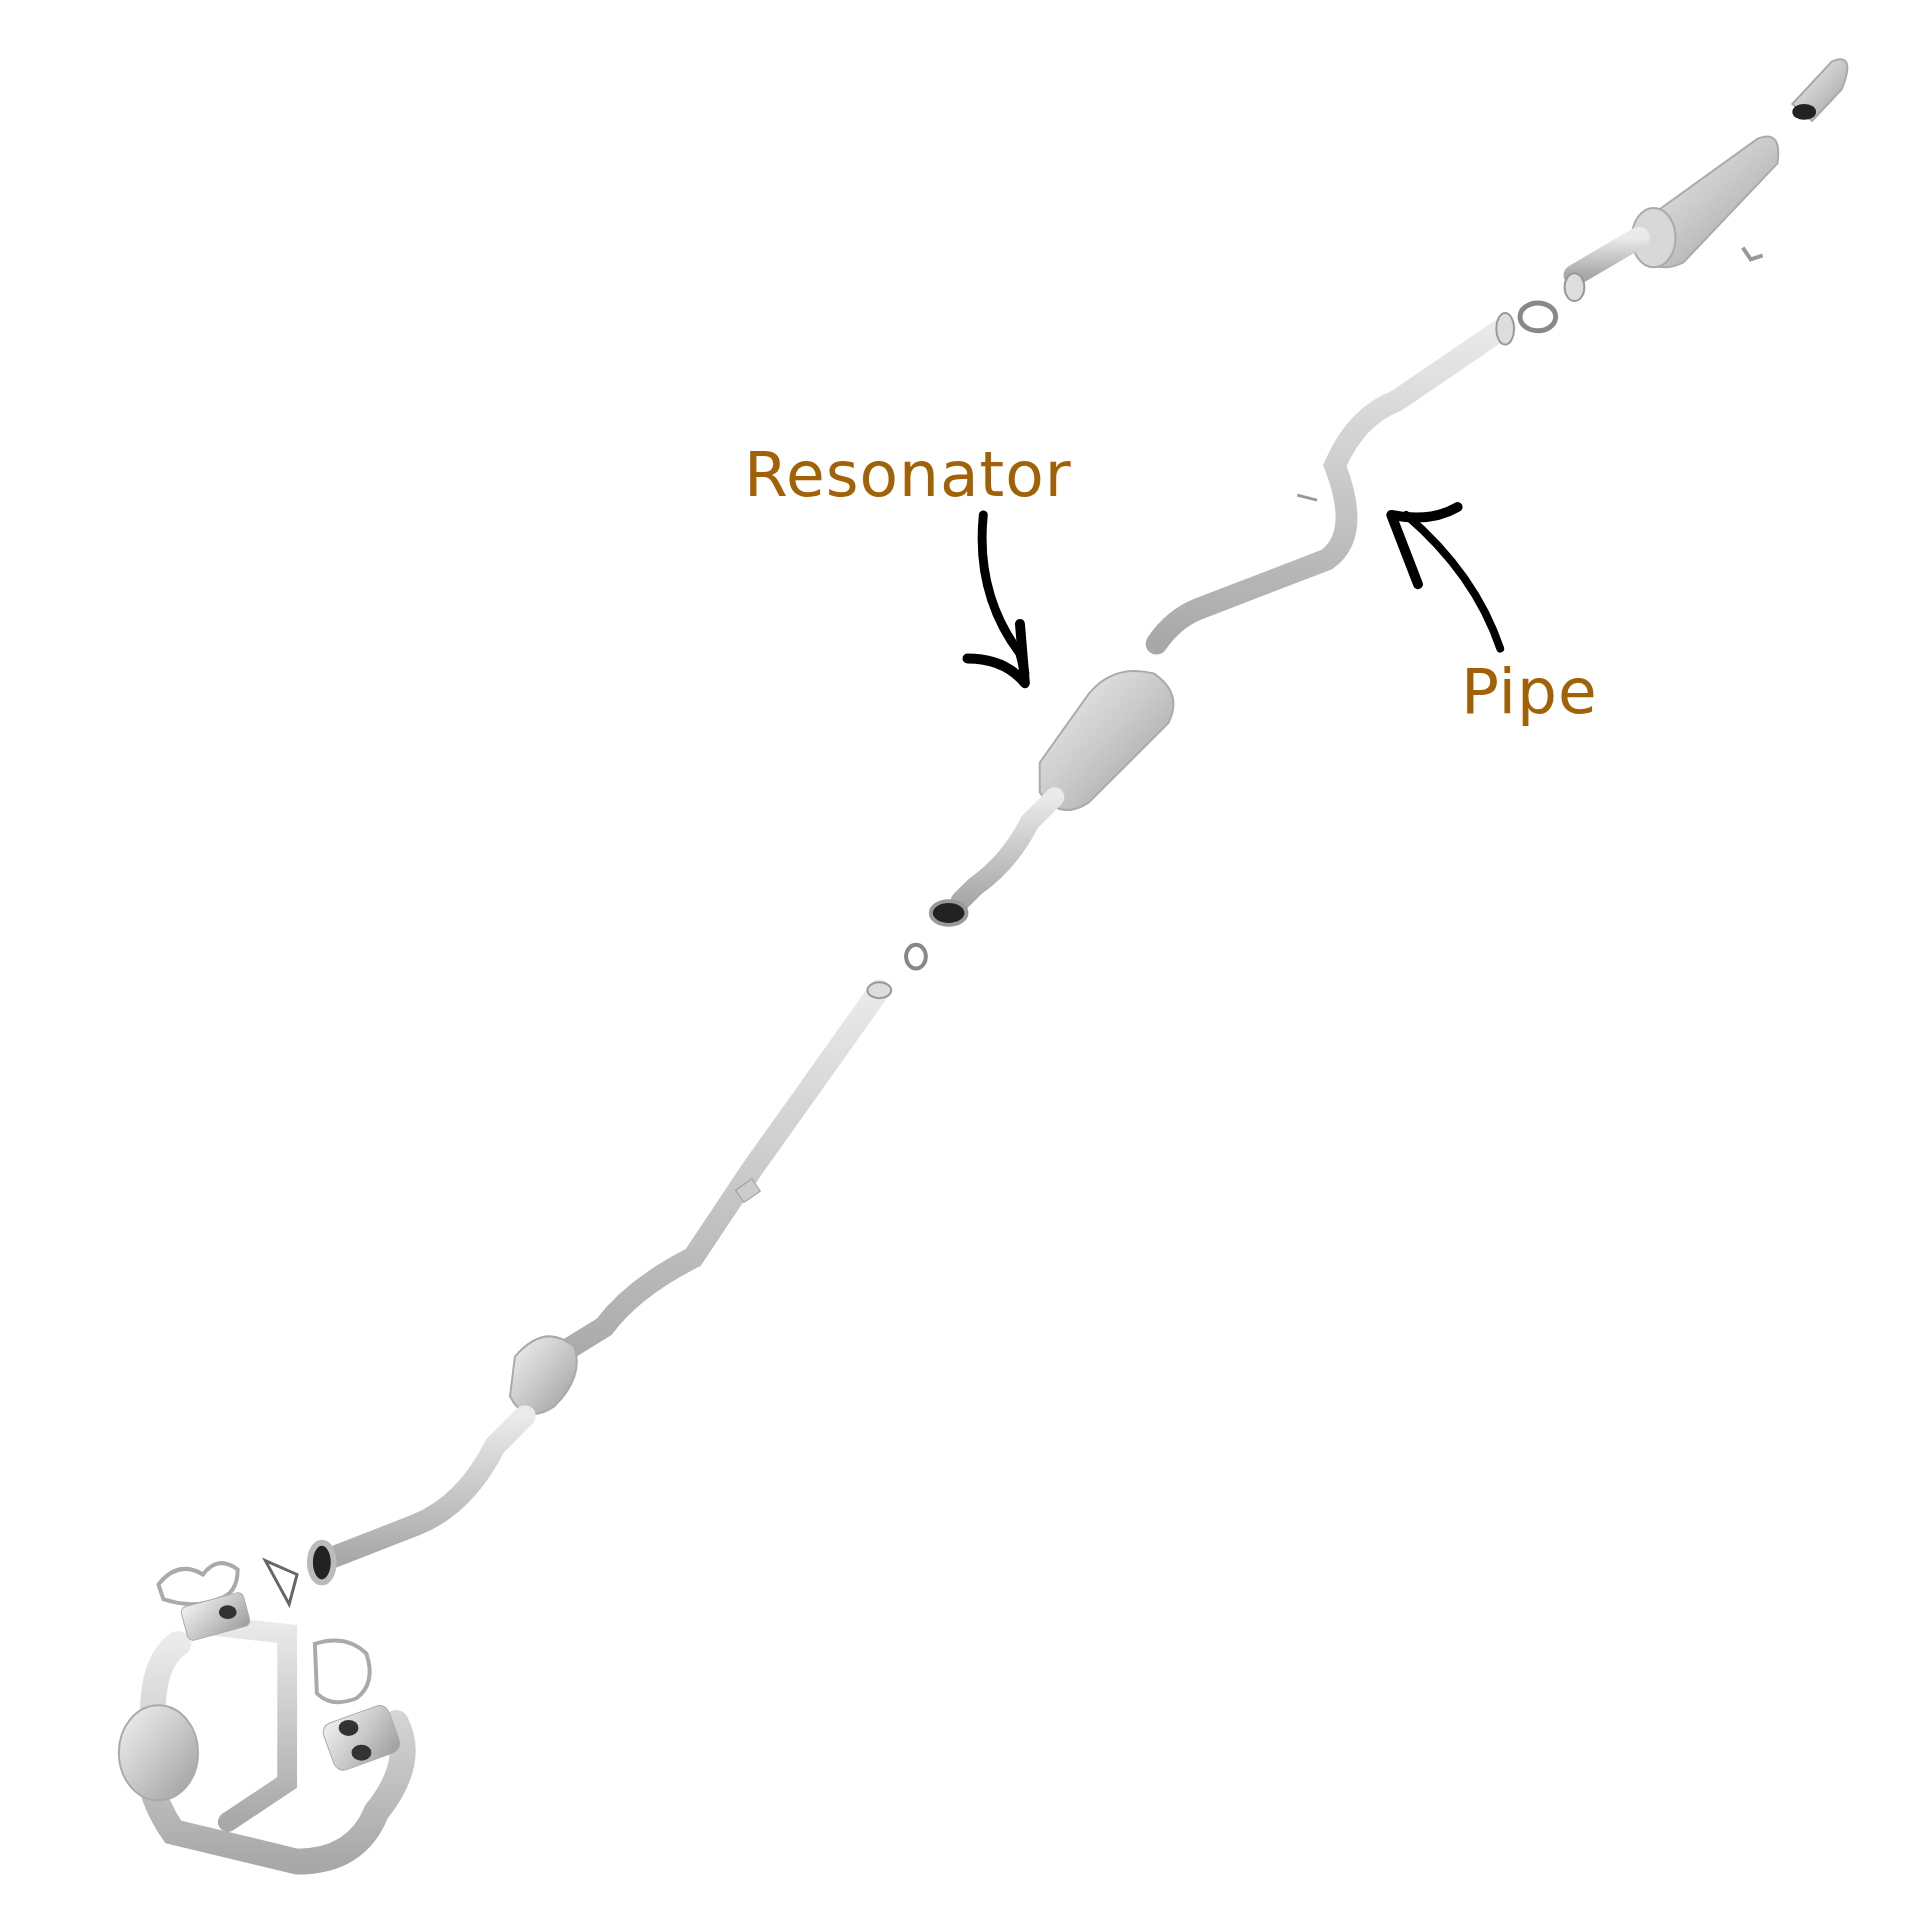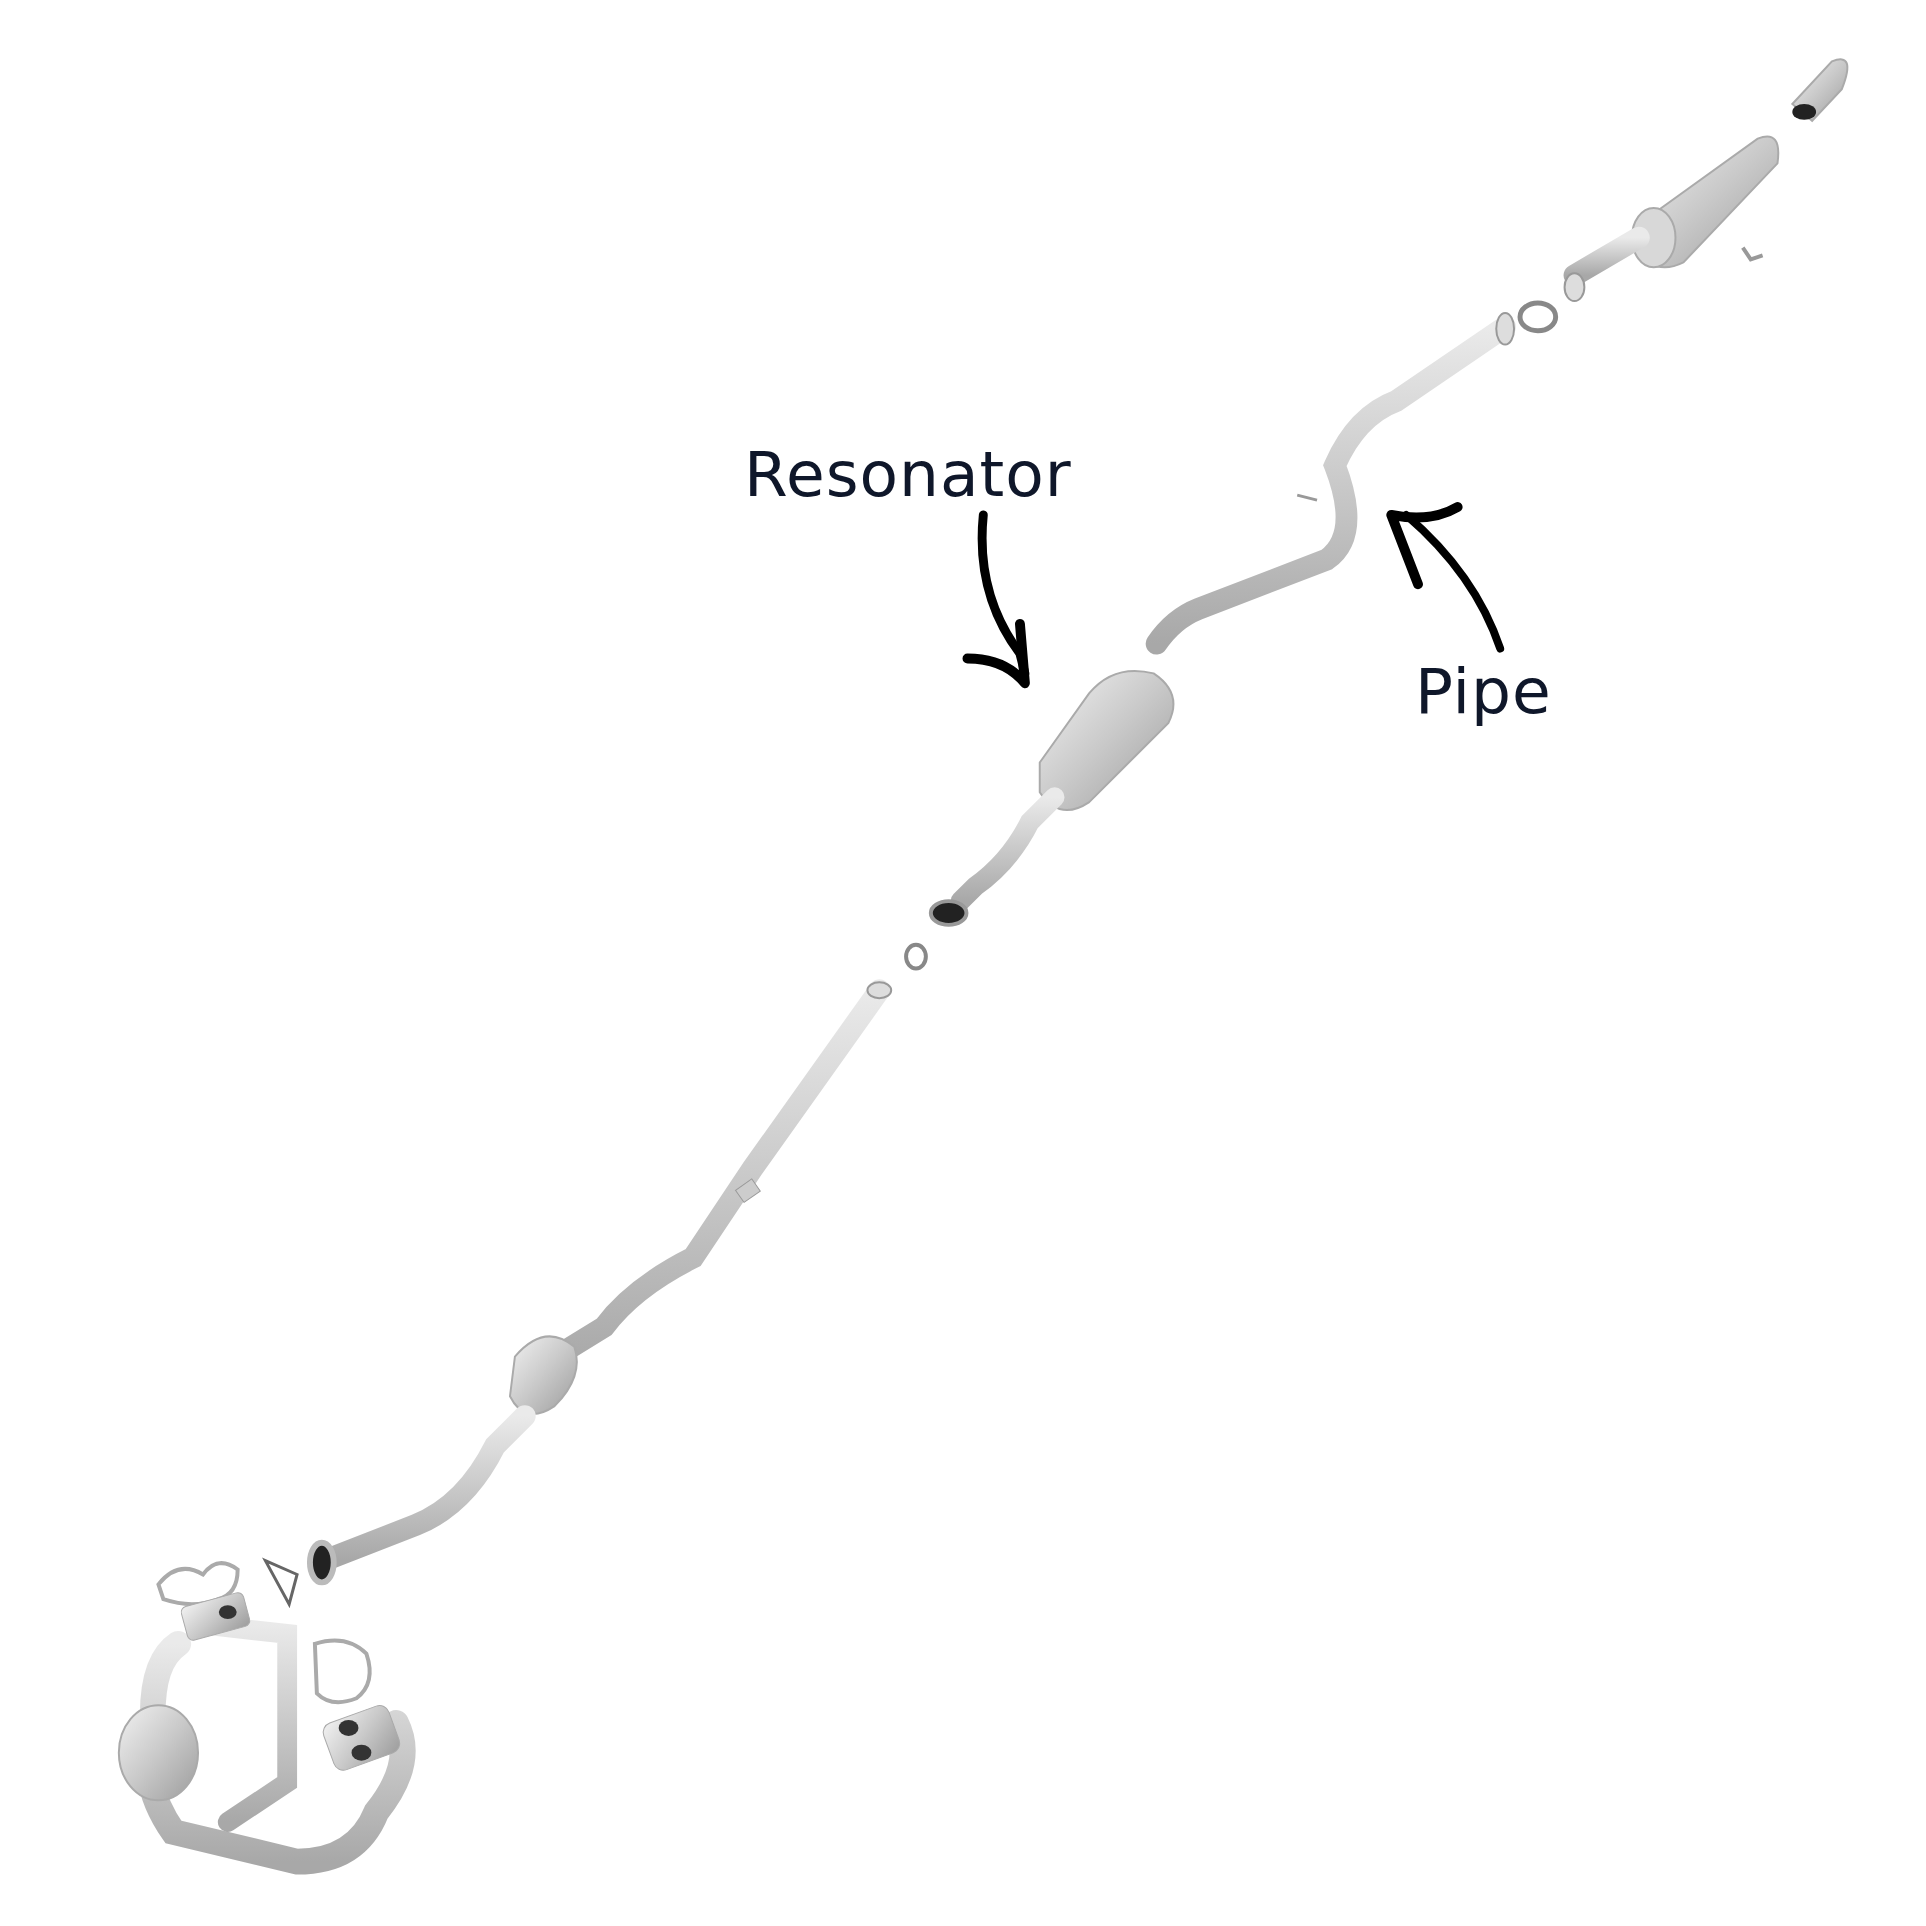--- a/index.html
+++ b/index.html
@@ -1,17 +1,17 @@
 <!DOCTYPE html>
 <html><head>
 <meta charset="utf-8">
 <style>
   html, body { margin:0; padding:0; background:#ffffff; }
   body { width:1927px; height:1927px; position:relative; overflow:hidden; font-family:"DejaVu Sans", sans-serif; }
-  .label { position:absolute; color:#0f172a; font-family:"DejaVu Sans", sans-serif; font-size:63px; letter-spacing:1px; }
+  .label { position:absolute; color:#a16207; font-family:"DejaVu Sans", sans-serif; font-size:63px; letter-spacing:1px; }
   svg { position:absolute; left:0; top:0; }
 </style>
 </head>
 <body>
 
 <svg width="1927" height="1927" viewBox="0 0 1946 1946">
   <defs>
     <linearGradient id="metal" x1="0" y1="0" x2="1" y2="1">
       <stop offset="0" stop-color="#f2f2f2"></stop>
       <stop offset="0.5" stop-color="#c9c9c9"></stop>
@@ -93,14 +93,14 @@
     <path d="M977 665 Q1015 665 1035 690 L1030 630" fill="none" stroke="#000" stroke-width="10" stroke-linecap="round" stroke-linejoin="round"></path>
   </g>
 
   <g>
     <path d="M1515 655 Q1490 580 1420 520" fill="none" stroke="#000" stroke-width="8" stroke-linecap="round"></path>
     <path d="M1432 590 L1405 520 Q1445 528 1472 512" fill="none" stroke="#000" stroke-width="10" stroke-linecap="round" stroke-linejoin="round"></path>
   </g>
 </svg>
 
 <div class="label" style="left:744px; top:438px;">Resonator</div>
-<div class="label" style="left:1415px; top:655px;">Pipe</div>
+<div class="label" style="left:1461px; top:655px;">Pipe</div>
 
 
 </body></html>

